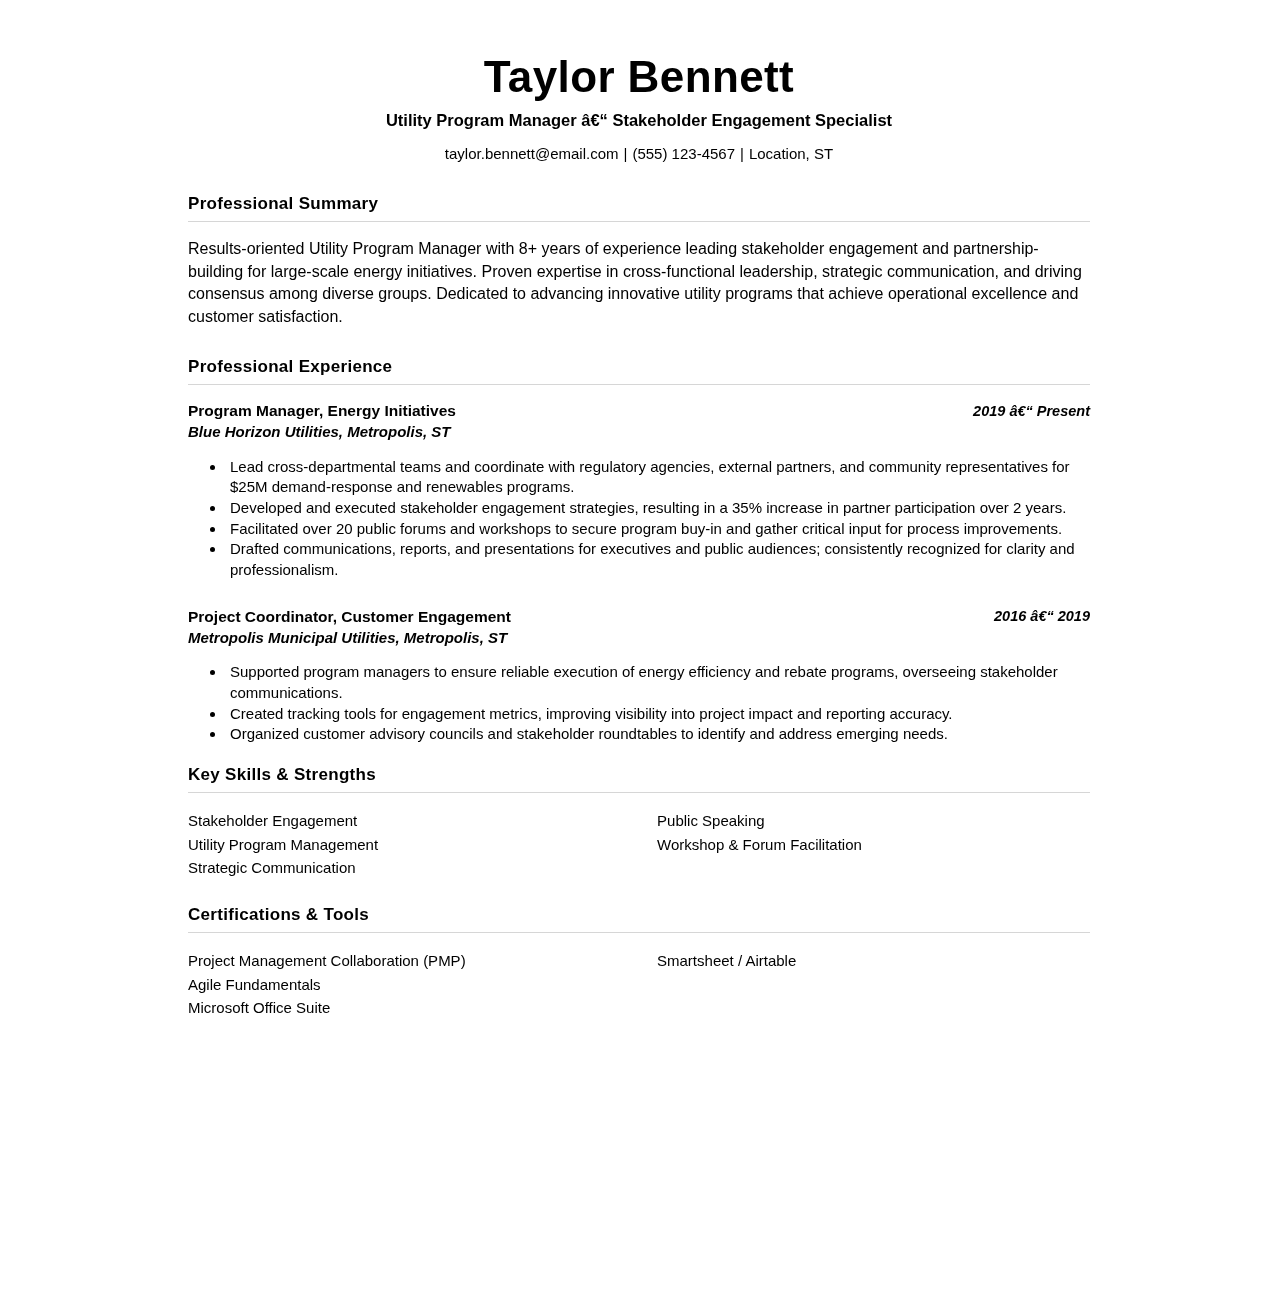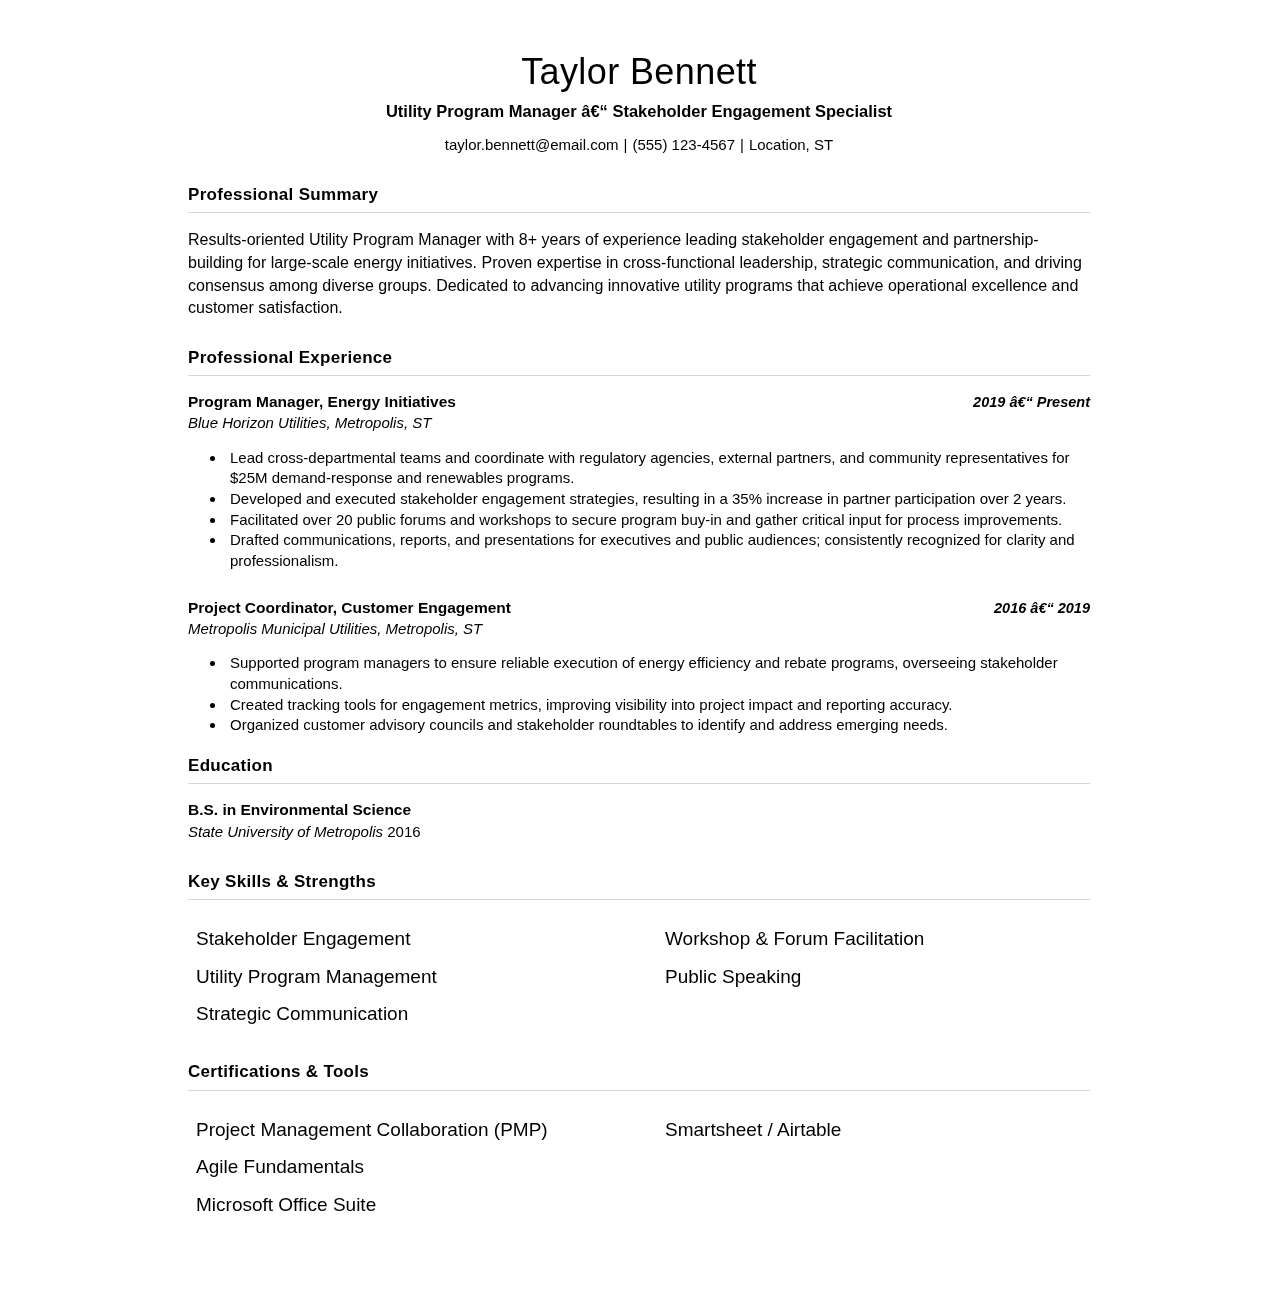--- a/index.html
+++ b/index.html
@@ -28,22 +28,22 @@
     width: 902px;       
     padding-top: 52px;
   }
 
   
   .resume-header {
     text-align: center;
     margin-bottom: 30px;
   }
   .cand-name {
-    font-size: 36px;
-    font-weight: normal;
+    font-size: 44px;
+    font-weight: bold;
     letter-spacing: 0.4px;
     line-height: 1.12;
     margin: 0 0 9px 0;
   }
   .cand-headline {
     font-size: 16.5px;
     font-weight: bold;
     line-height: 1.25;
     margin: 0 0 14px 0;
   }
@@ -109,20 +109,21 @@
     font-style: italic;
     line-height: 1.3;
     white-space: nowrap;
     text-align: right;
   }
   .job-company {
     font-size: 15px;
     font-style: italic;
     line-height: 1.35;
     margin-top: 1px;
+    font-weight: bold;
   }
   ul.job-bullets {
     margin: 14px 0 0 0;
     padding-left: 38px;
     list-style-type: disc;
   }
   ul.job-bullets li {
     font-size: 15px;
     line-height: 1.38;
     margin-bottom: 0;
@@ -166,23 +167,23 @@
     width: 100%;
   }
   .two-col .col {
     width: 52%;
     box-sizing: border-box;
   }
   .two-col .col.right {
     width: 48%;
   }
   .col-item {
-    font-size: 19px;
+    font-size: 15px;
     line-height: 1.55;
-    margin: 8px;
+    margin: 0;
     padding: 0;
   }
   .skills-section {
     margin-bottom: 26px;
   }
   .certs-section {
     margin-bottom: 20px;
   }
 </style>
 </head>
@@ -230,43 +231,33 @@
         </div>
         <div class="job-company">Metropolis Municipal Utilities, Metropolis, ST</div>
         <ul class="job-bullets">
           <li>Supported program managers to ensure reliable execution of energy efficiency and rebate programs, overseeing stakeholder communications.</li>
           <li>Created tracking tools for engagement metrics, improving visibility into project impact and reporting accuracy.</li>
           <li>Organized customer advisory councils and stakeholder roundtables to identify and address emerging needs.</li>
         </ul>
       </div>
     </div>
 
-    <div class="section education-section">
-      <h2 class="section-heading">Education</h2>
-      <hr class="section-rule">
-      <div class="edu-entry">
-        <div class="edu-degree">B.S. in Environmental Science</div>
-        <div class="edu-line">
-          <span class="edu-school">State University of Metropolis</span><span class="edu-year">&nbsp;</span><span class="edu-year">2016</span>
-        </div>
-      </div>
-    </div>
 
     <div class="section skills-section">
       <h2 class="section-heading">Key Skills &amp; Strengths</h2>
       <hr class="section-rule">
       <div class="two-col">
         <div class="col left">
           <div class="col-item">Stakeholder Engagement</div>
           <div class="col-item">Utility Program Management</div>
           <div class="col-item">Strategic Communication</div>
         </div>
         <div class="col right">
+          <div class="col-item">Public Speaking</div>
           <div class="col-item">Workshop &amp; Forum Facilitation</div>
-          <div class="col-item">Public Speaking</div>
         </div>
       </div>
     </div>
 
     <div class="section certs-section">
       <h2 class="section-heading">Certifications &amp; Tools</h2>
       <hr class="section-rule">
       <div class="two-col">
         <div class="col left">
           <div class="col-item">Project Management Collaboration (PMP)</div>

